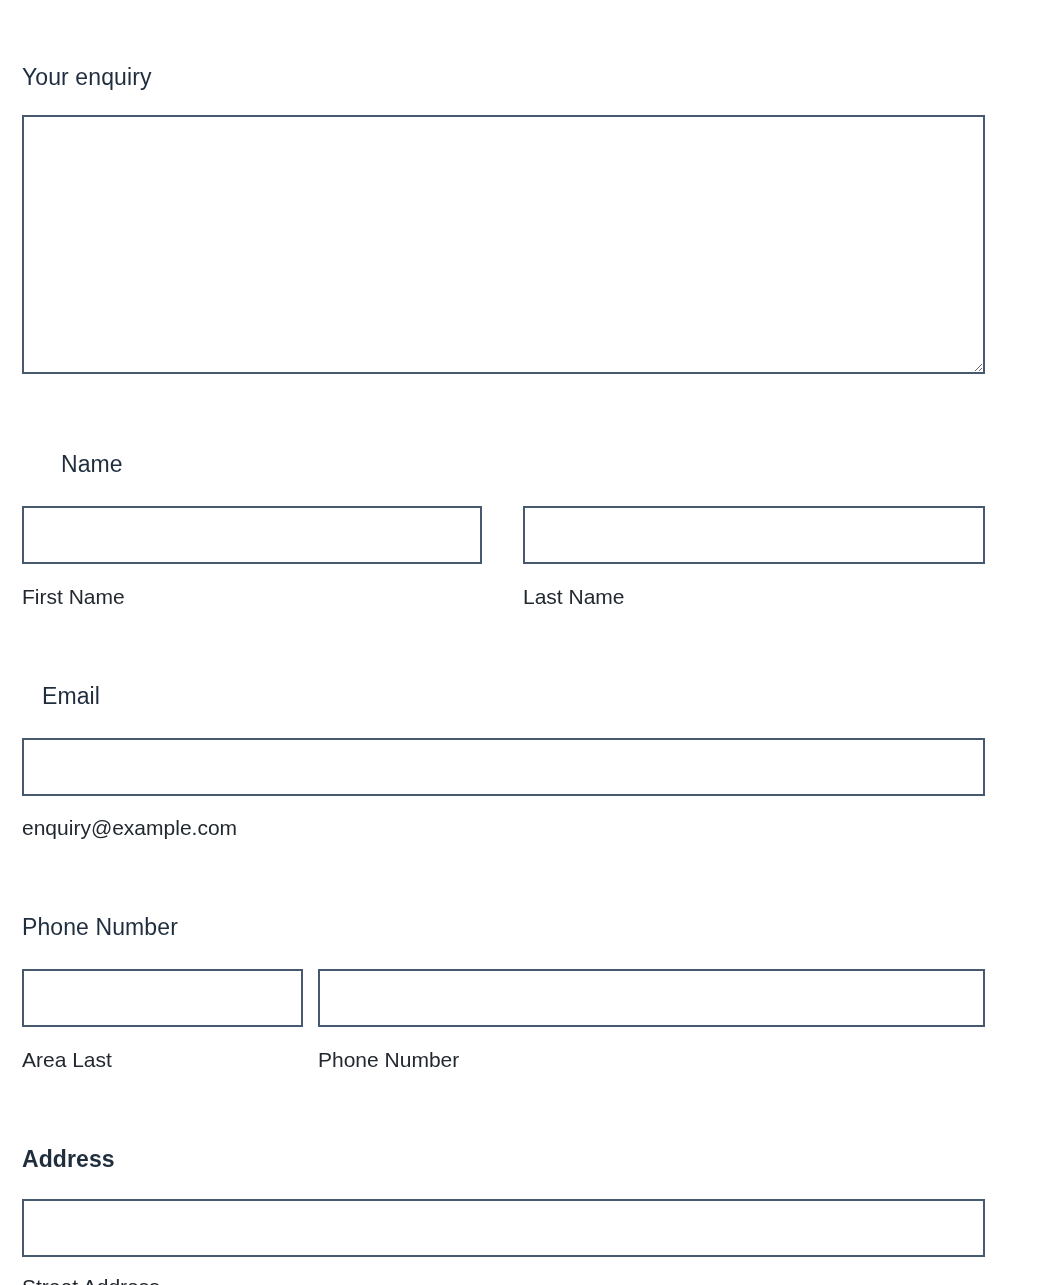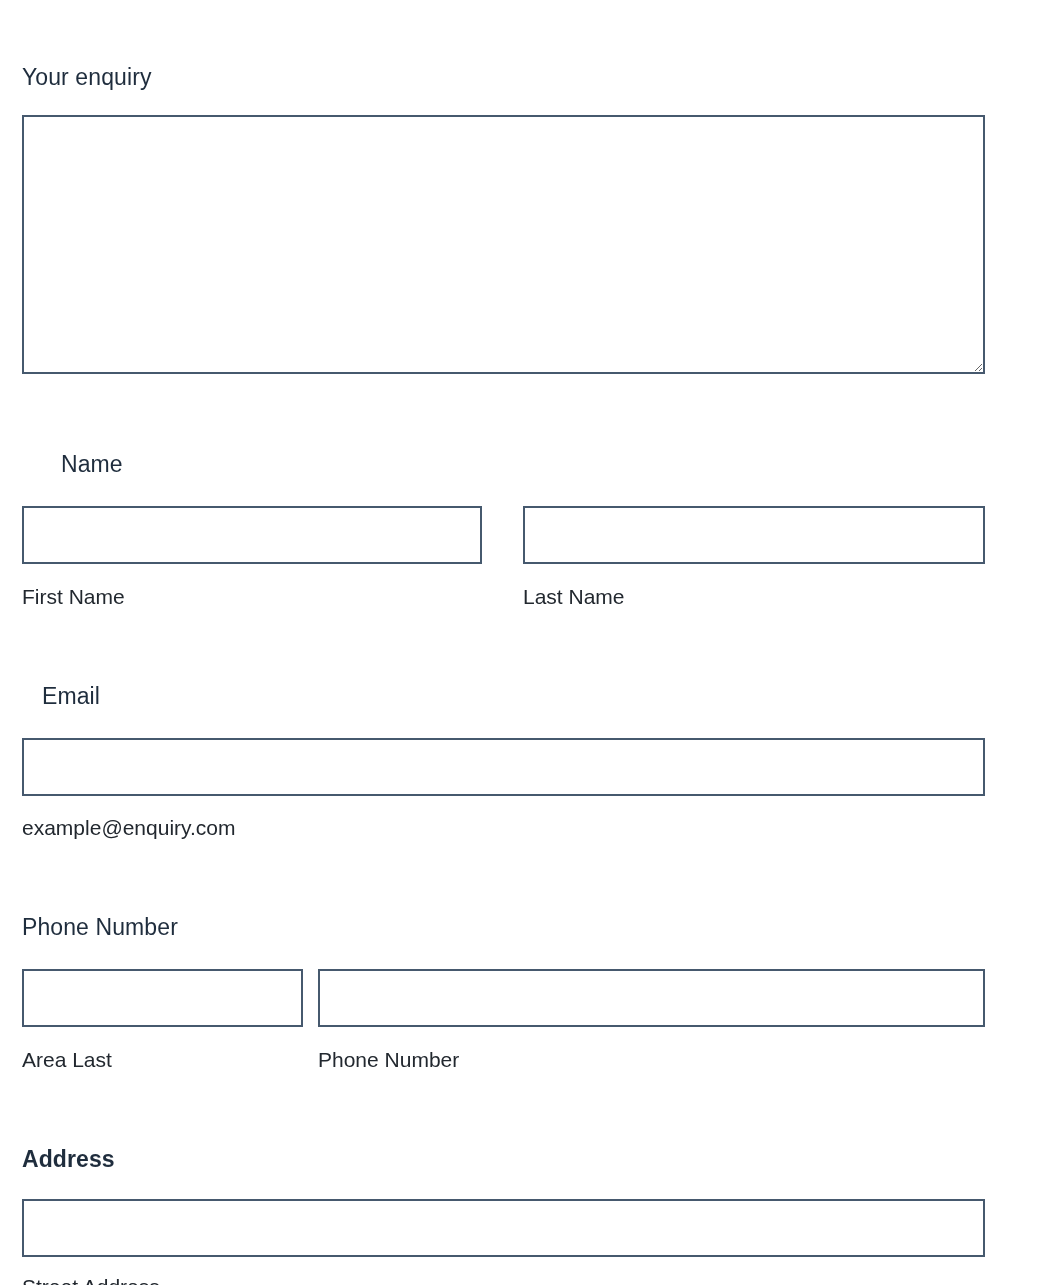--- a/index.html
+++ b/index.html
@@ -112,21 +112,21 @@
 
   <input id="first-name-input" class="text-input" type="text" style="">
   <span id="first-name-sublabel" class="sub-label">First Name</span>
 
   <input id="last-name-input" class="text-input" type="text" style="">
   <span id="last-name-sublabel" class="sub-label">Last Name</span>
 
   <label id="email-label" class="field-label" for="email-input">Email</label>
 
   <input id="email-input" class="text-input" type="email" style="">
-  <span id="email-sublabel" class="sub-label">example@enquiry.com</span>
+  <span id="email-sublabel" class="sub-label">enquiry@example.com</span>
 
   <label id="phone-label" class="field-label" for="area-code-input">Phone Number</label>
 
   <input id="area-code-input" class="text-input" type="text" style="">
   <span id="area-code-sublabel" class="sub-label">Area Last</span>
 
   <input id="phone-number-input" class="text-input" type="text" style="">
   <span id="phone-number-sublabel" class="sub-label">Phone Number</span>
 
   <label id="address-label" class="field-label" for="street-address-input">Address</label>

